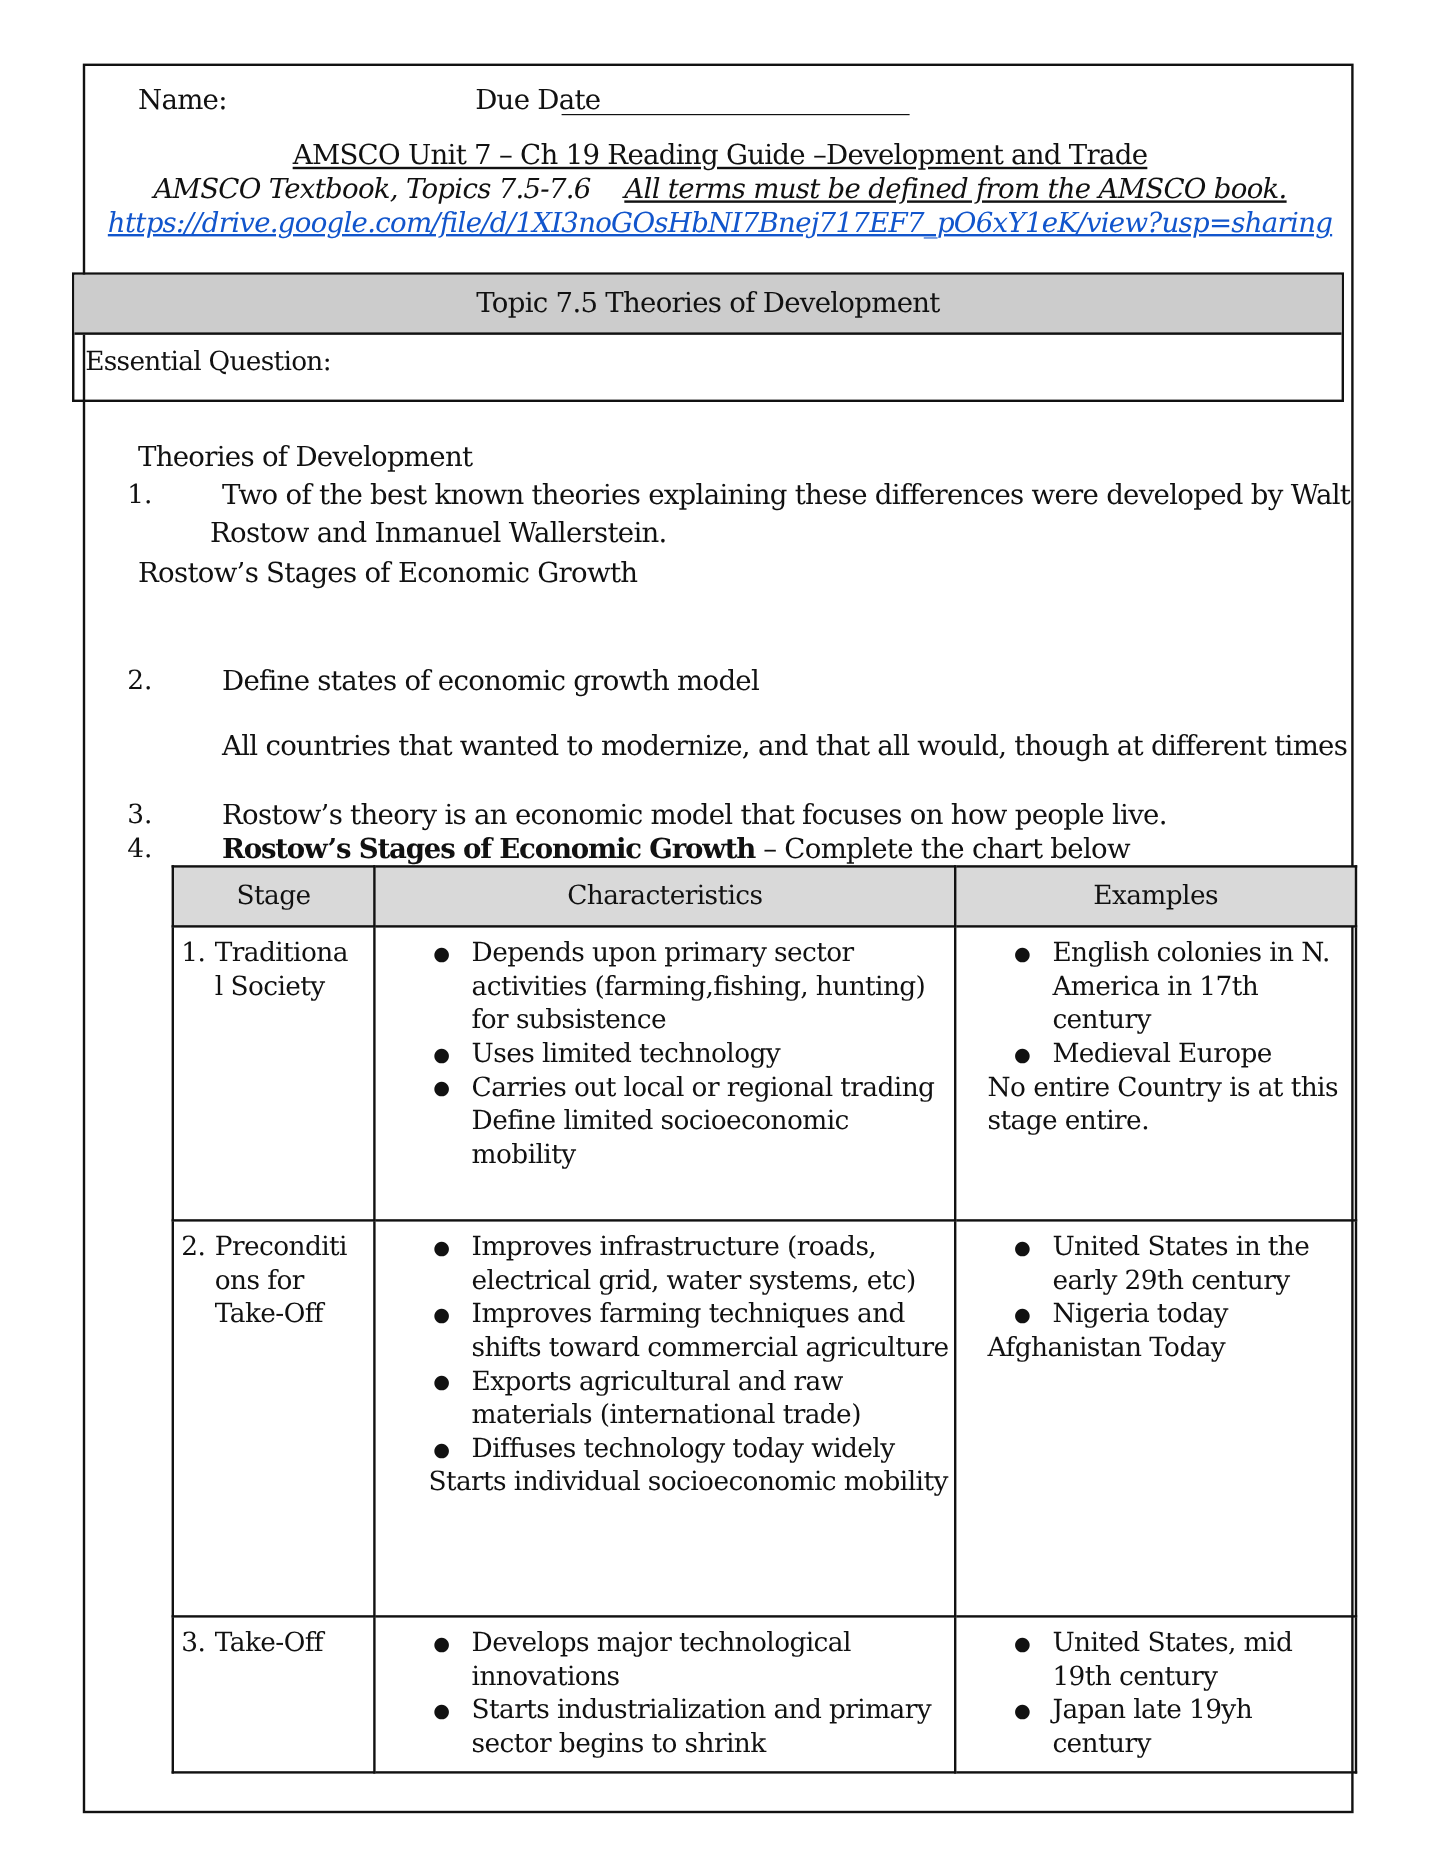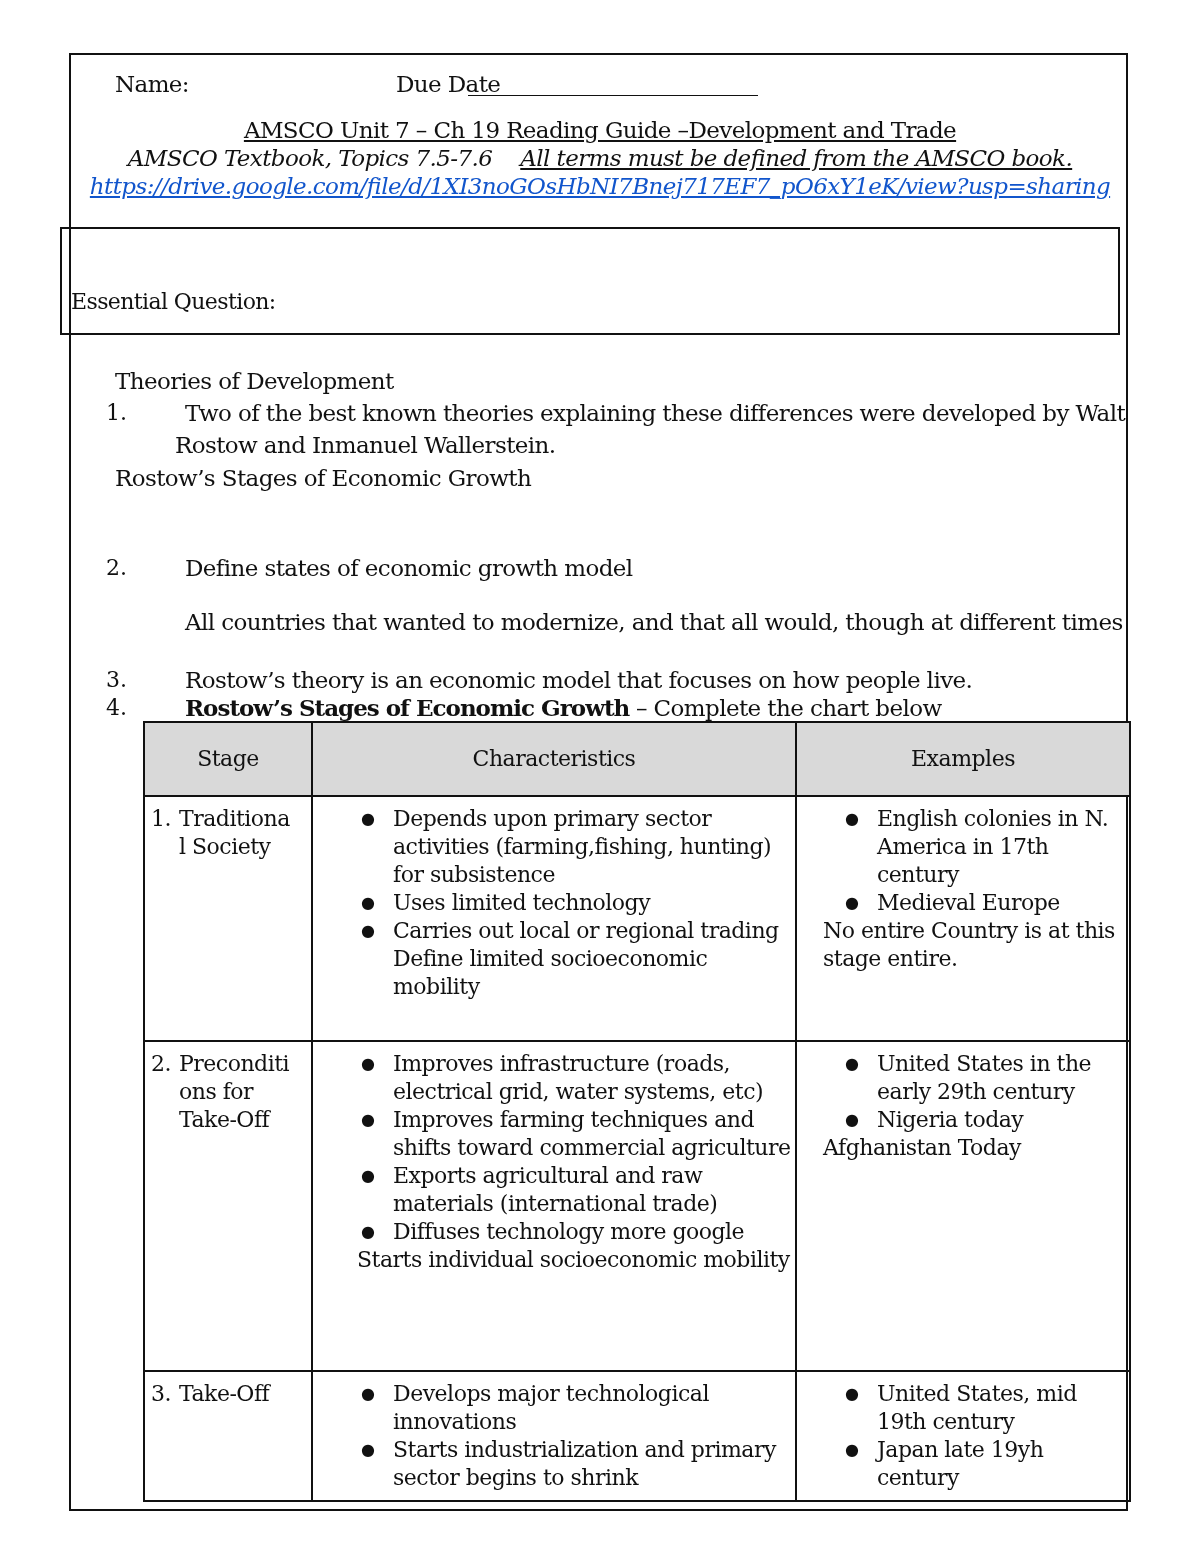--- a/index.html
+++ b/index.html
@@ -98,21 +98,21 @@
       top: 721px;
       width: 988px;
       border-collapse: collapse;
       font-size: 22px;
       line-height: 28px;
       letter-spacing: -0.5px;
     }
     .stage-table th, .stage-table td {
       border: 2px solid #111;
       vertical-align: top;
-      padding: 12px;
+      padding: 0;
     }
     .stage-table th {
       background: #d9d9d9;
       font-weight: normal;
       height: 48px;
       vertical-align: middle;
       text-align: center;
     }
     .col-stage { width: 168px; }
     .col-char { width: 484px; }
@@ -161,20 +161,21 @@
 <div class="t due-label">Due Date</div>
 <div class="due-line"></div>
 
 <div class="center-line title">AMSCO Unit 7 – Ch 19 Reading Guide –Development and Trade</div>
 <div class="center-line subtitle">
   <span>AMSCO Textbook, Topics 7.5-7.6</span><span class="right">All terms must be defined from the AMSCO book.</span>
 </div>
 <div class="center-line link">https://drive.google.com/file/d/1XI3noGOsHbNI7Bnej717EF7_pO6xY1eK/view?usp=sharing</div>
 
 <div class="topic-box">
+  <div class="topic-header">Topic 7.5 Theories of Development</div>
   <div class="eq-label">Essential Question:</div>
 </div>
 
 <div class="t" style="left:71px; top:367px;">Theories of Development</div>
 <div class="num" style="left:106px; top:399px;">1.</div>
 <div class="t" style="left:141px; top:399px;">Two of the best known theories explaining these differences were developed by Walt</div>
 <div class="t" style="left:131px; top:431px;">Rostow and Inmanuel Wallerstein.</div>
 <div class="t" style="left:71px; top:464px;">Rostow’s Stages of Economic Growth</div>
 
 <div class="num" style="left:106px; top:554px;">2.</div>
@@ -230,21 +231,21 @@
           <span class="stage-num">2.</span>
           <span class="stage-name">Preconditi
 ons for
 Take-Off</span>
         </td>
         <td class="char-cell">
           <ul class="blist">
             <li><span class="bullet">●</span><span>Improves infrastructure (roads, electrical grid, water systems, etc)</span></li>
             <li><span class="bullet">●</span><span>Improves farming techniques and shifts toward commercial agriculture</span></li>
             <li><span class="bullet">●</span><span>Exports agricultural and raw materials (international trade)</span></li>
-            <li><span class="bullet">●</span><span>Diffuses technology more google</span></li>
+            <li><span class="bullet">●</span><span>Diffuses technology today widely</span></li>
             <li class="out"><span>Starts individual socioeconomic mobility</span></li>
           </ul>
         </td>
         <td class="ex-cell">
           <ul class="blist">
             <li><span class="bullet">●</span><span>United States in the early 29th century</span></li>
             <li><span class="bullet">●</span><span>Nigeria today</span></li>
             <li class="out"><span>Afghanistan Today</span></li>
           </ul>
         </td>

